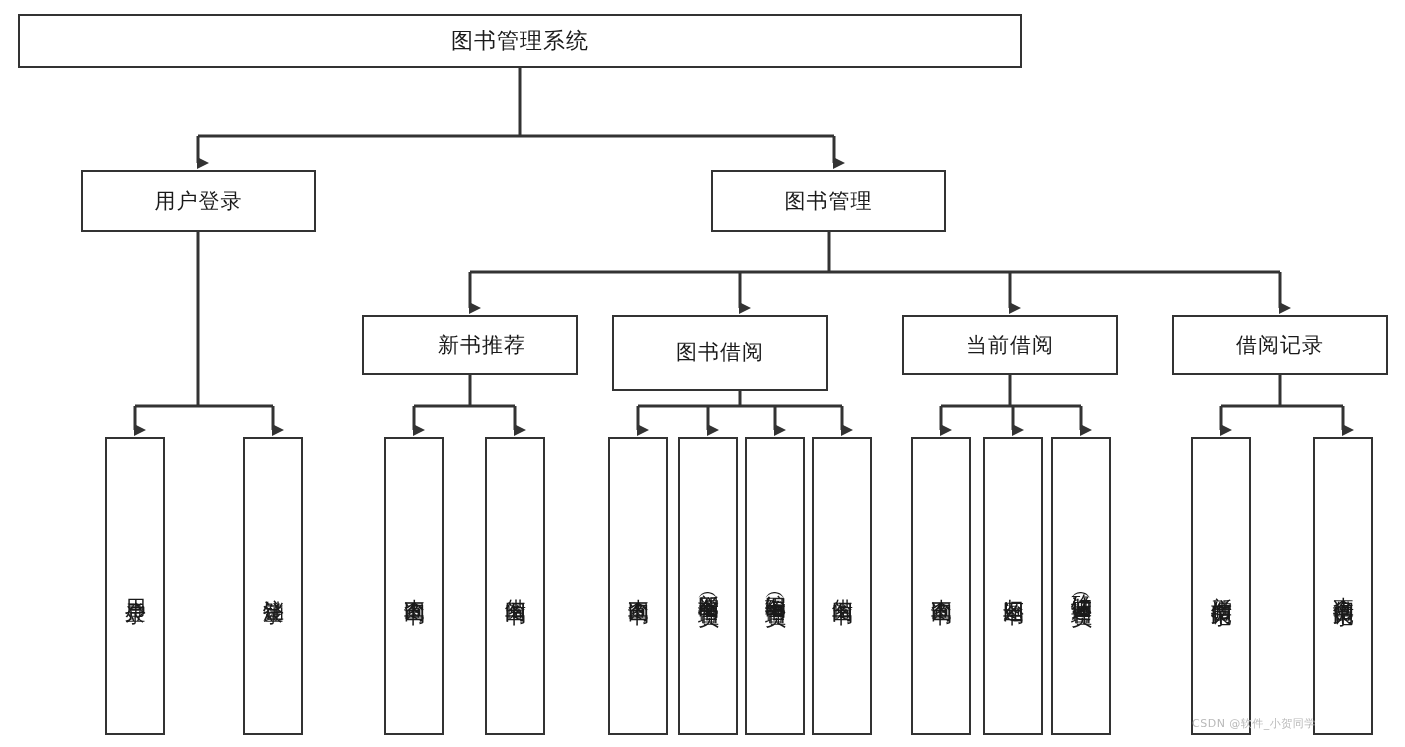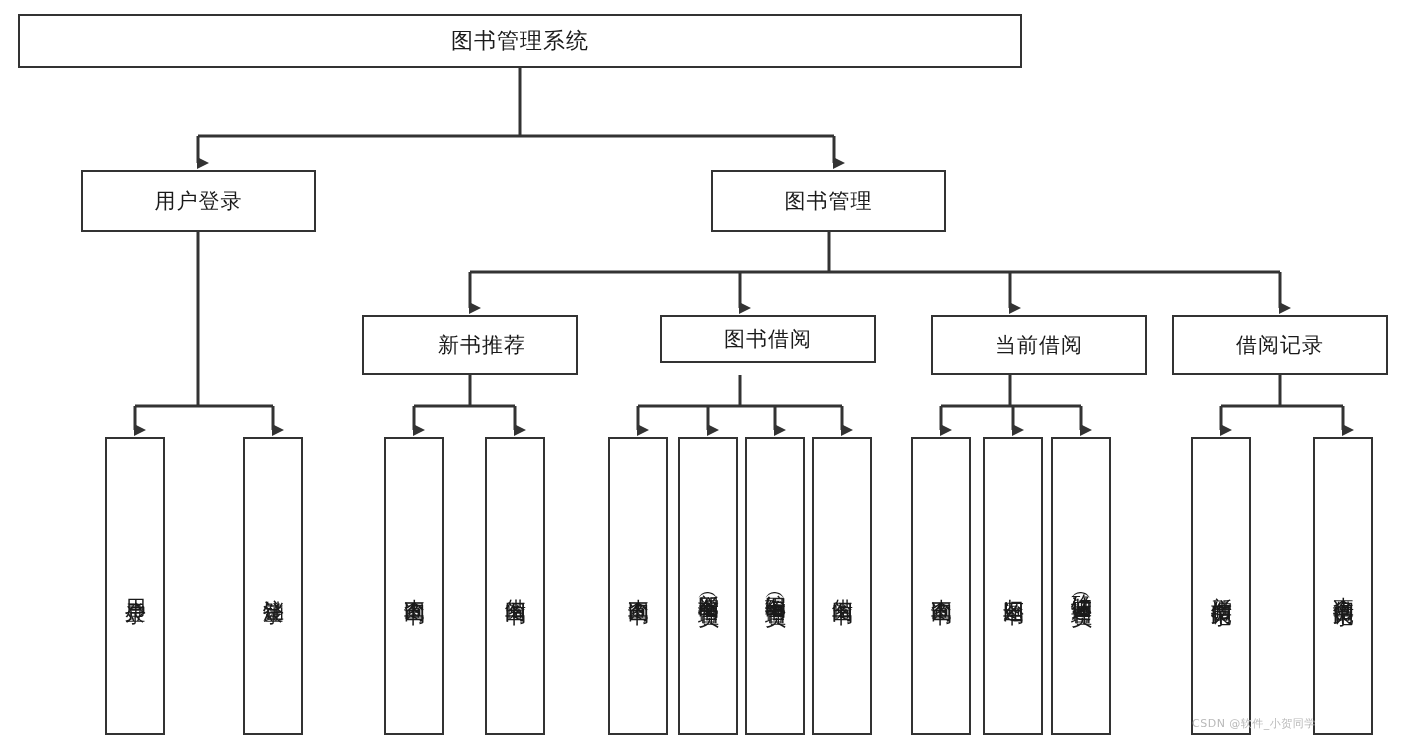--- a/index.html
+++ b/index.html
@@ -136,24 +136,24 @@
   <div class="node horiz" style="left: 81px; top: 170px; width: 235px; height: 62px;">
     <span class="label">用户登录</span>
   </div>
   <div class="node horiz" style="left: 711px; top: 170px; width: 235px; height: 62px;">
     <span class="label">图书管理</span>
   </div>
 
   <div class="node horiz" style="left: 362px; top: 315px; width: 216px; height: 60px; padding-left: 24px;">
     <span class="label">新书推荐</span>
   </div>
-  <div class="node horiz" style="left: 660px; top: 315px; width: 216px; height: 48px;">
+  <div class="node horiz" style="left: 612px; top: 315px; width: 216px; height: 76px; font-family: Liberation Mono, monospace;">
     <span class="label">图书借阅</span>
   </div>
-  <div class="node horiz" style="left: 902px; top: 315px; width: 216px; height: 60px; margin-left: 29px;">
+  <div class="node horiz" style="left: 902px; top: 315px; width: 216px; height: 60px;">
     <span class="label">当前借阅</span>
   </div>
   <div class="node horiz" style="left: 1172px; top: 315px; width: 216px; height: 60px; font-family: Liberation Serif, serif;">
     <span class="label">借阅记录</span>
   </div>
 
   <div class="node vert" style="left: 105px; top: 437px; width: 60px; height: 298px;">
     <span class="label">用户登录</span>
   </div>
   <div class="node vert" style="left: 243px; top: 437px; width: 60px; height: 298px;">

